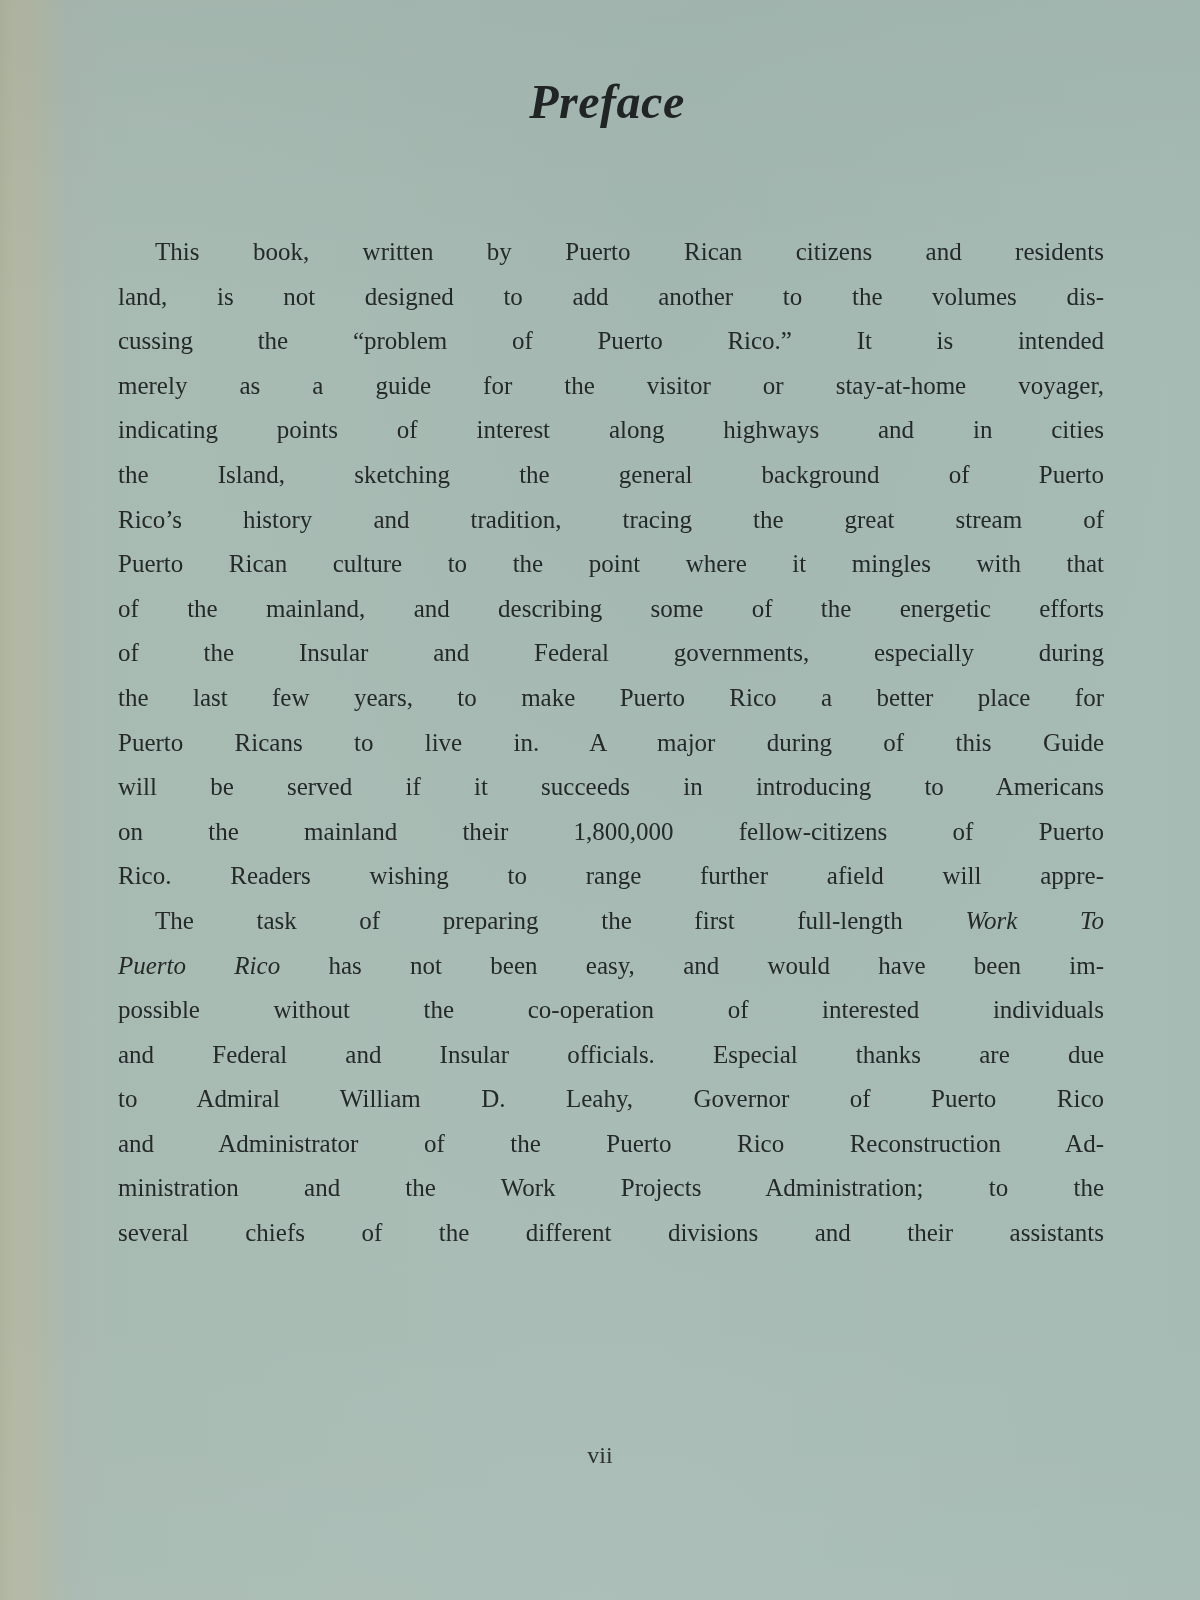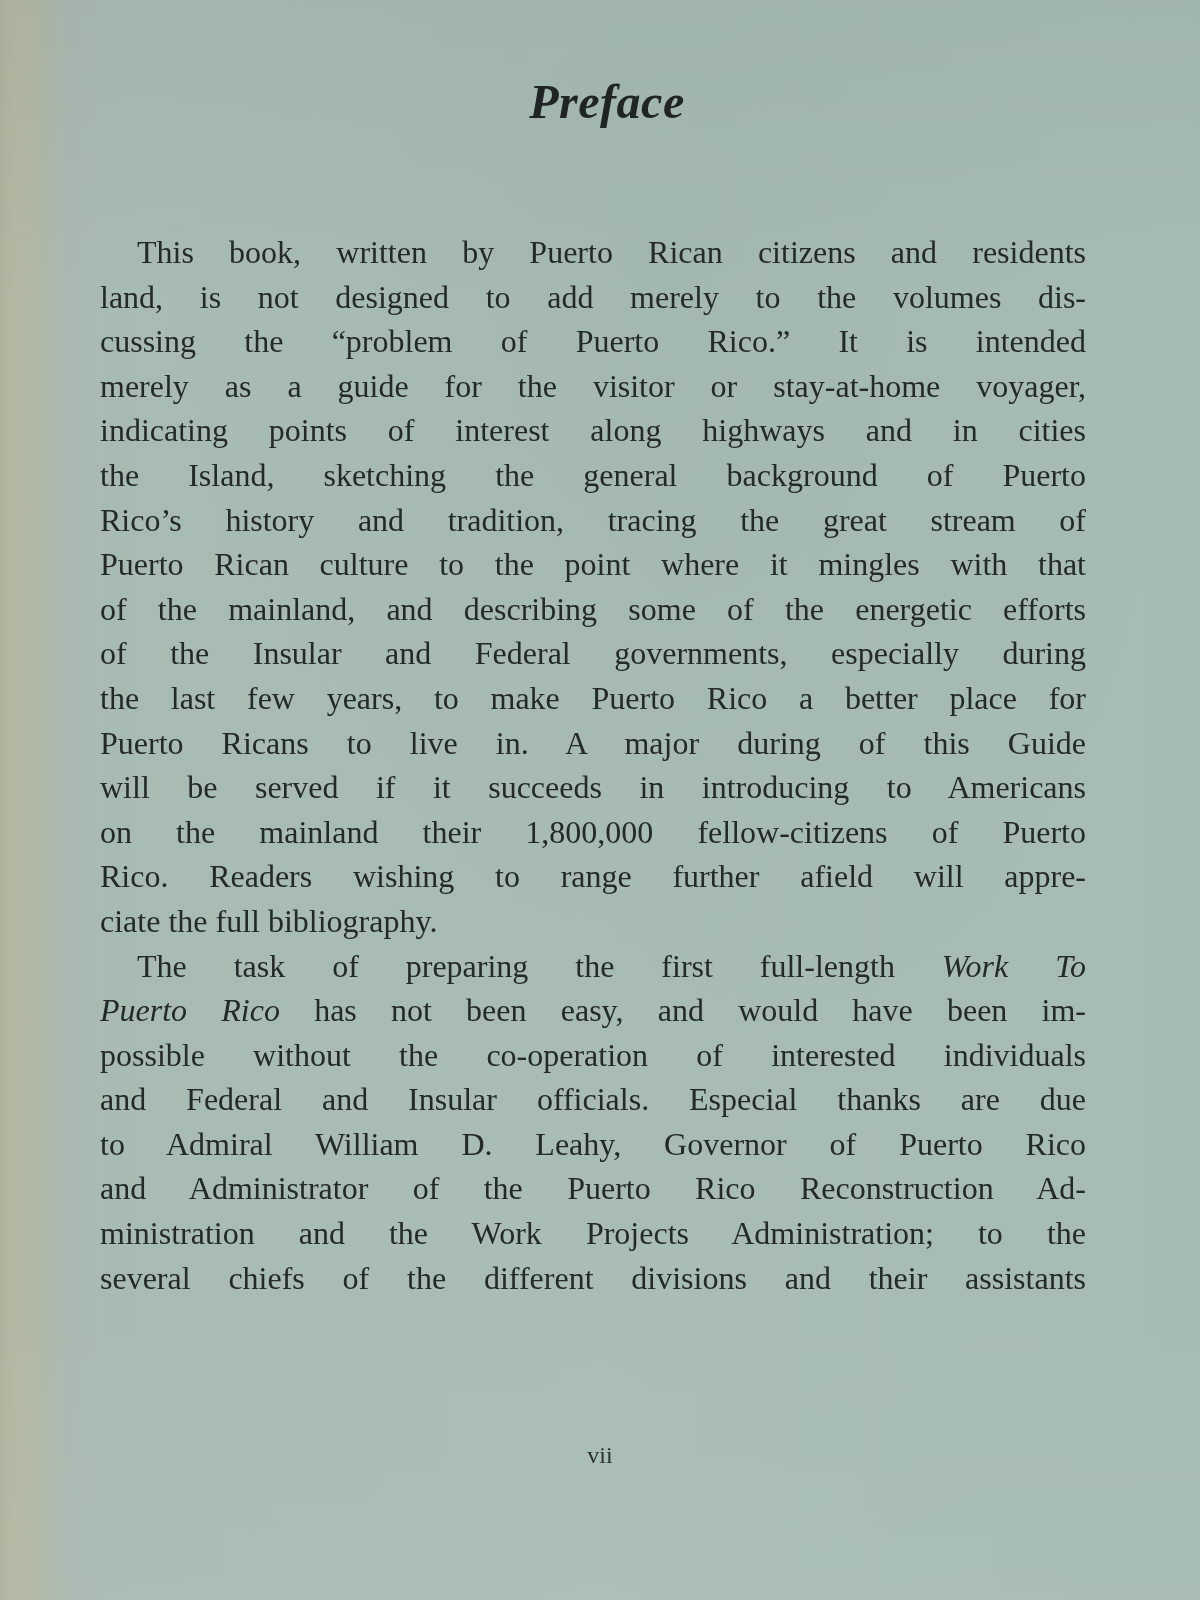--- a/index.html
+++ b/index.html
@@ -41,24 +41,24 @@
       text-align: center;
       font-style: italic;
       font-size: 48px;
       letter-spacing: 0.5px;
       color: #202424;
       z-index: 2;
     }
     .body-text {
       position: absolute;
       top: 230px;
-      left: 100px;
+      left: 118px;
       width: 986px;
       z-index: 2;
-      font-size: 32px;
+      font-size: 25px;
       line-height: 44.6px;
     }
     .line {
       display: block;
       white-space: nowrap;
       text-align: justify;
       text-align-last: justify;
       height: 44.6px;
     }
     .line.last {
@@ -85,35 +85,34 @@
 <body>
 
 <div class="page">
 
   <h1 class="title">Preface</h1>
 
   <div class="body-text">
 
     <div class="paragraph">
       <span class="line indent">This book, written by Puerto Rican citizens and residents</span>
-      <span class="line">land, is not designed to add merely to the volumes dis-</span>
+      <span class="line">land, is not designed to add another to the volumes dis-</span>
       <span class="line">cussing the “problem of Puerto Rico.” It is intended</span>
       <span class="line">merely as a guide for the visitor or stay-at-home voyager,</span>
       <span class="line">indicating points of interest along highways and in cities</span>
       <span class="line">the Island, sketching the general background of Puerto</span>
       <span class="line">Rico’s history and tradition, tracing the great stream of</span>
       <span class="line">Puerto Rican culture to the point where it mingles with that</span>
       <span class="line">of the mainland, and describing some of the energetic efforts</span>
       <span class="line">of the Insular and Federal governments, especially during</span>
       <span class="line">the last few years, to make Puerto Rico a better place for</span>
       <span class="line">Puerto Ricans to live in.  A major during of this Guide</span>
       <span class="line">will be served if it succeeds in introducing to Americans</span>
       <span class="line">on the mainland their 1,800,000 fellow-citizens of Puerto</span>
       <span class="line">Rico.  Readers wishing to range further afield will appre-</span>
-      <span class="line last">ciate the full bibliography.</span>
     </div>
 
     <div class="paragraph">
       <span class="line indent"><span>The task of preparing the first full-length </span><span class="ital">Work To</span></span>
       <span class="line"><span class="ital">Puerto Rico</span><span> has not been easy, and would have been im-</span></span>
       <span class="line">possible without the co-operation of interested individuals</span>
       <span class="line">and Federal and Insular officials.  Especial thanks are due</span>
       <span class="line">to Admiral William D. Leahy, Governor of Puerto Rico</span>
       <span class="line">and Administrator of the Puerto Rico Reconstruction Ad-</span>
       <span class="line">ministration and the Work Projects Administration; to the</span>

